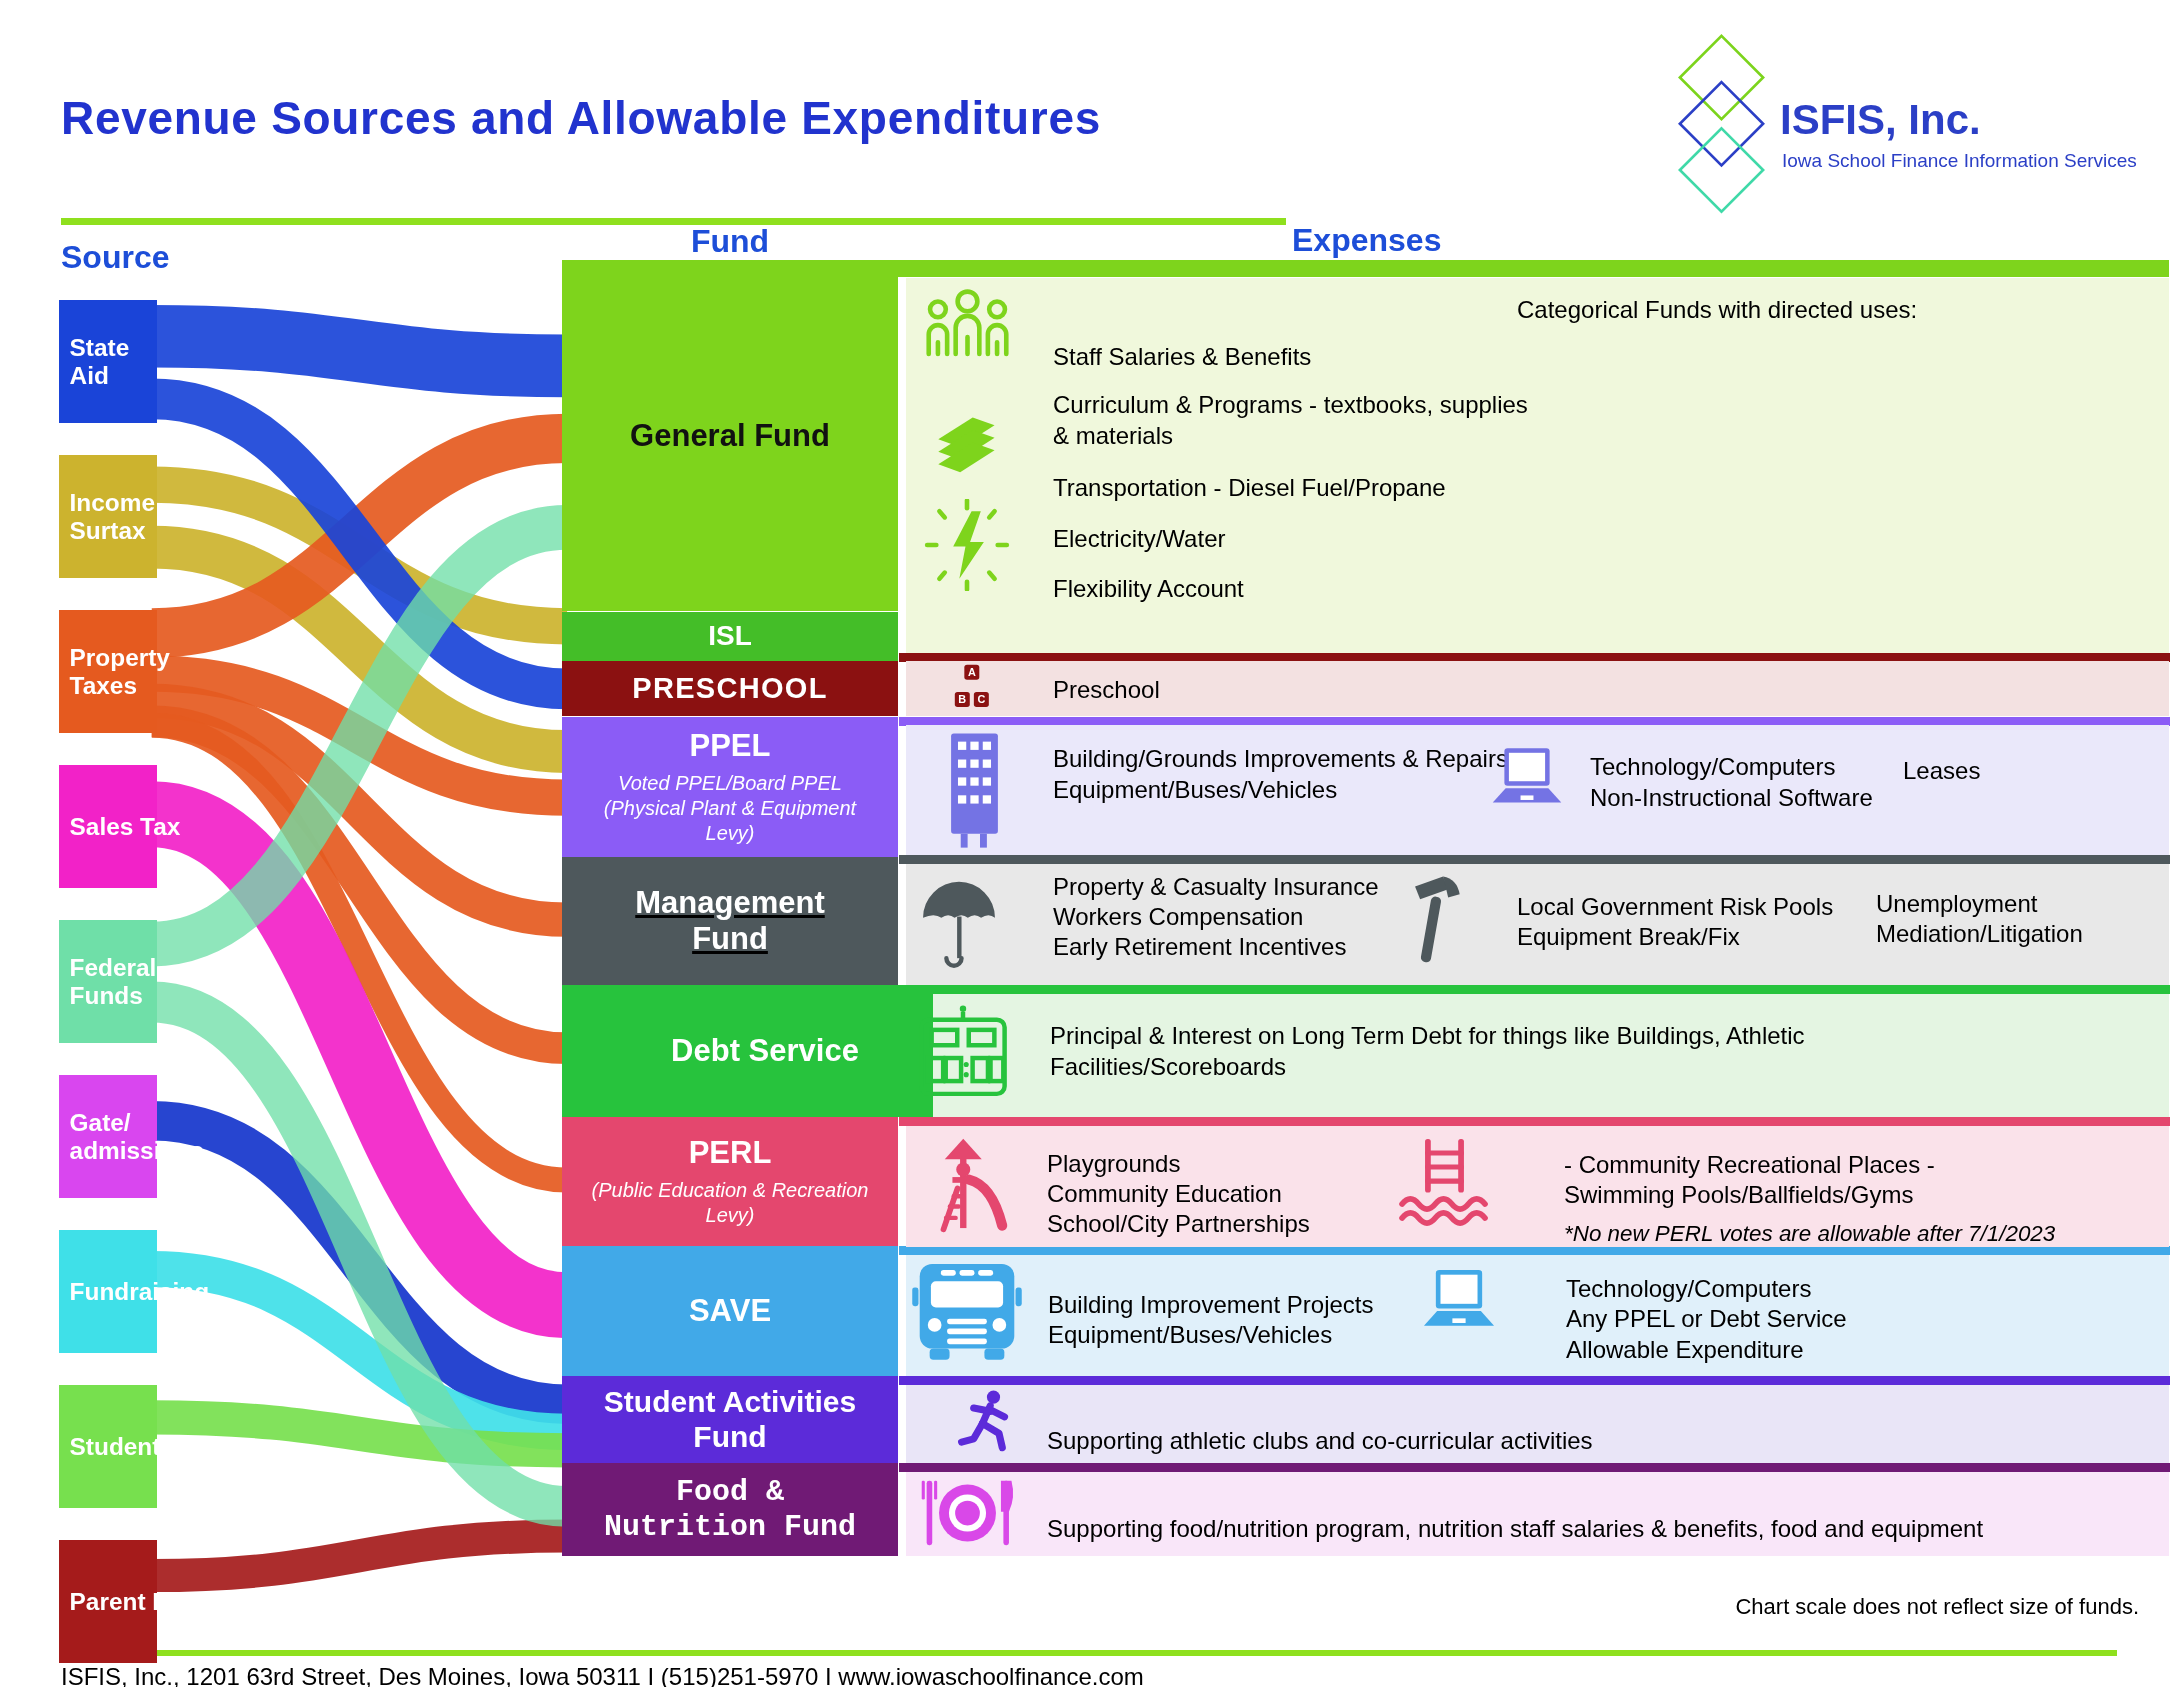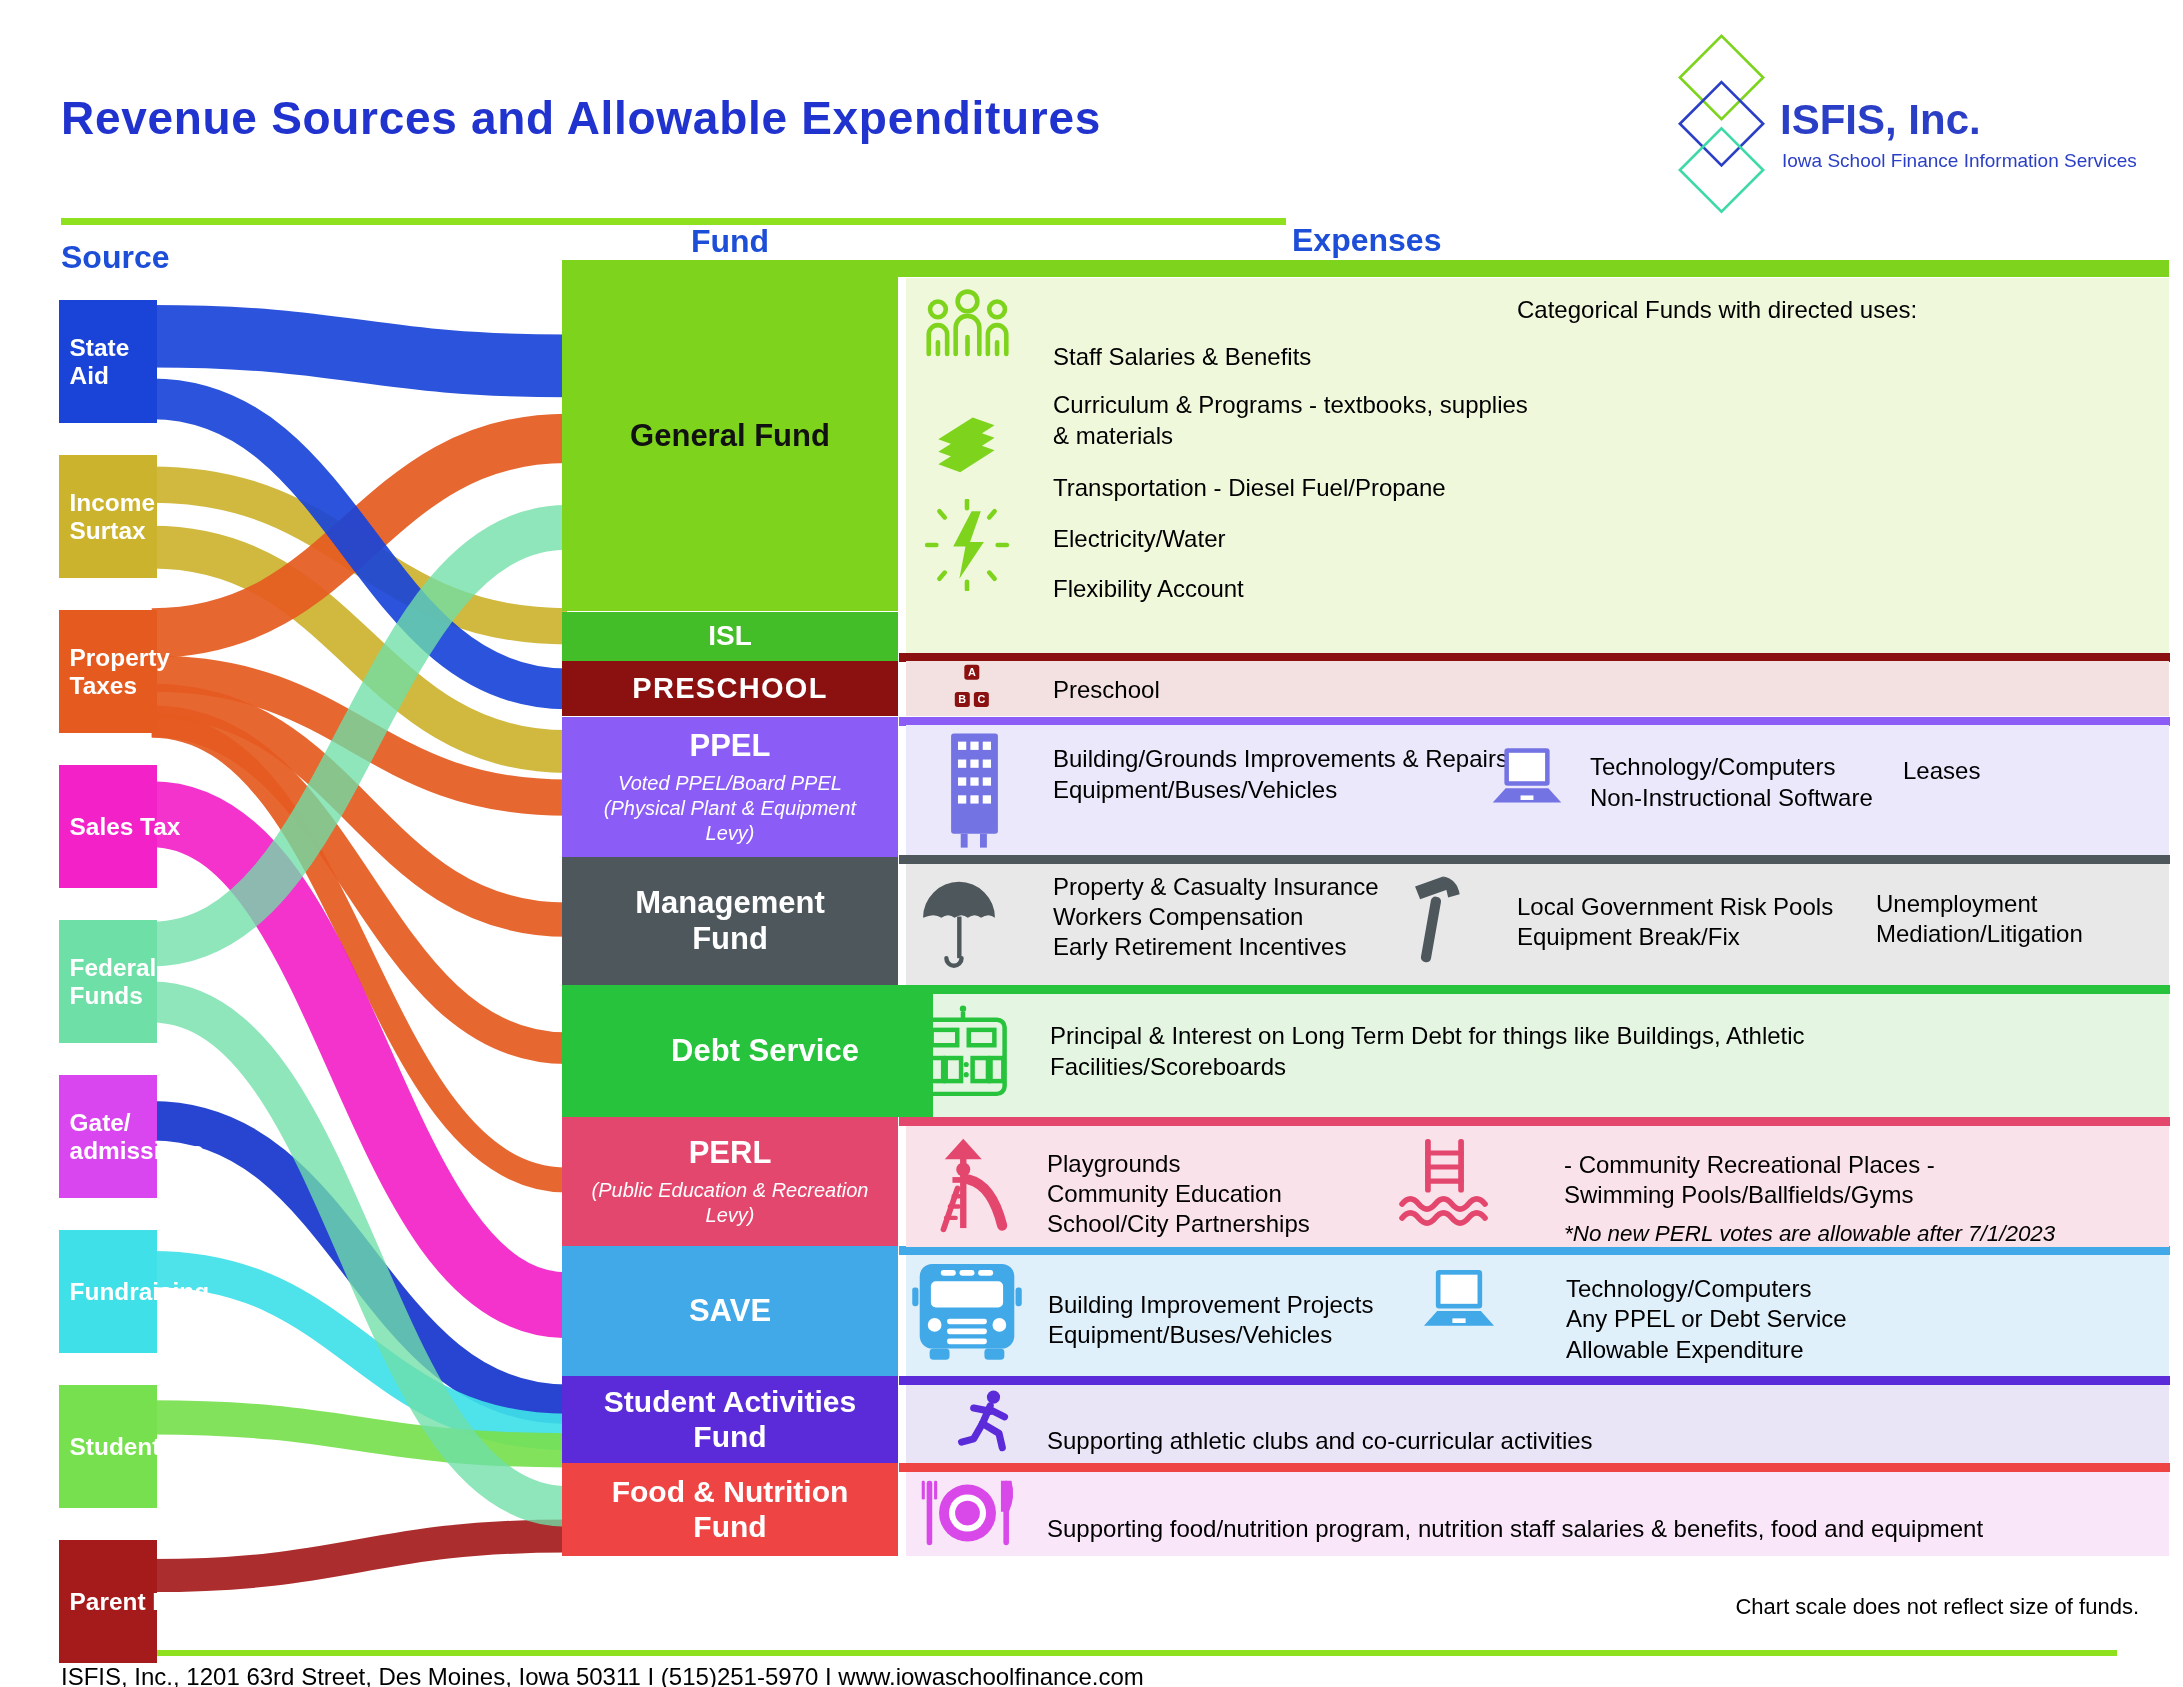--- a/index.html
+++ b/index.html
@@ -32,21 +32,21 @@
   .icon{position:absolute;z-index:4;}
   .cat-item{position:absolute;left:1523px;font-size:24px;}
   .cat-item::before{content:"\2022";margin-right:14.5px;}
   #scale-note{right:44px;top:1594px;font-size:22px;}
   #footer-line{left:61px;top:1650px;width:2056px;height:6px;background:#8FE01E;}
   #footer-text{left:61px;top:1663px;font-size:24px;}
   
   .c-general{background:#7ED41C;} .c-isl{background:#44BE28;} .c-preschool{background:#8B1111;}
   .c-ppel{background:#8b5cf6;} .c-mgmt{background:#4E585C;} .c-debt{background:#27C33D;}
   .c-perl{background:#E4476E;} .c-save{background:#41A9E8;} .c-sa{background:#5C2BD9;}
-  .c-food{background:#ef4444;}
+  .c-food{background:#701a75;font-family:Liberation Mono, monospace;}
   .p-general{background:#F0F8DC;} .p-preschool{background:#F3E1E1;} .p-ppel{background:#EAE8FA;}
   .p-mgmt{background:#E8E8E8;} .p-debt{background:#E4F5E2;} .p-perl{background:#FAE2EA;}
   .p-save{background:#E0F0FA;} .p-sa{background:#E9E5F7;} .p-food{background:#F9E6F9;}
   .ic-general{color:#7ED41C;} .ic-preschool{color:#8B1111;} .ic-ppel{color:#7473E4;}
   .ic-mgmt{color:#4E585C;} .ic-debt{color:#27C33D;} .ic-perl{color:#E4476E;}
   .ic-save{color:#41A9E8;} .ic-sa{color:#5C2BD9;} .ic-food{color:#D948E8;}
 </style>
 </head>
 <body>
 
@@ -163,21 +163,21 @@
   <div class="abs fund c-isl" style="top:612px;height:49px;">
     <span class="fund-title" style="font-size:28px;">ISL</span>
     </div>
   <div class="abs fund c-preschool" style="top:661px;height:55px;">
     <span class="fund-title" style="font-size:29px;letter-spacing:1.3px;">PRESCHOOL</span>
     </div>
   <div class="abs fund c-ppel" style="top:717px;height:140px;">
     <span class="fund-title">PPEL</span>
     <span class="fund-sub" style="width:303px;">Voted PPEL/Board PPEL (Physical Plant &amp; Equipment Levy)</span>
     </div>
-  <div class="abs fund c-mgmt" style="top:857px;height:128px;">
+  <div class="abs fund c-mgmt" style="top:857px;height:128px;text-decoration:underline;">
     <span class="fund-title" style="width:237px;">Management Fund</span>
     </div>
   <div class="abs fund c-debt" style="top:985px;height:132px;padding-left:35px;">
     <span class="fund-title">Debt Service</span>
     </div>
   <div class="abs fund c-perl" style="top:1117px;height:129px;">
     <span class="fund-title">PERL</span>
     <span class="fund-sub" style="width:277px;">(Public Education &amp; Recreation Levy)</span>
     </div>
   <div class="abs fund c-save" style="top:1246px;height:130px;">

